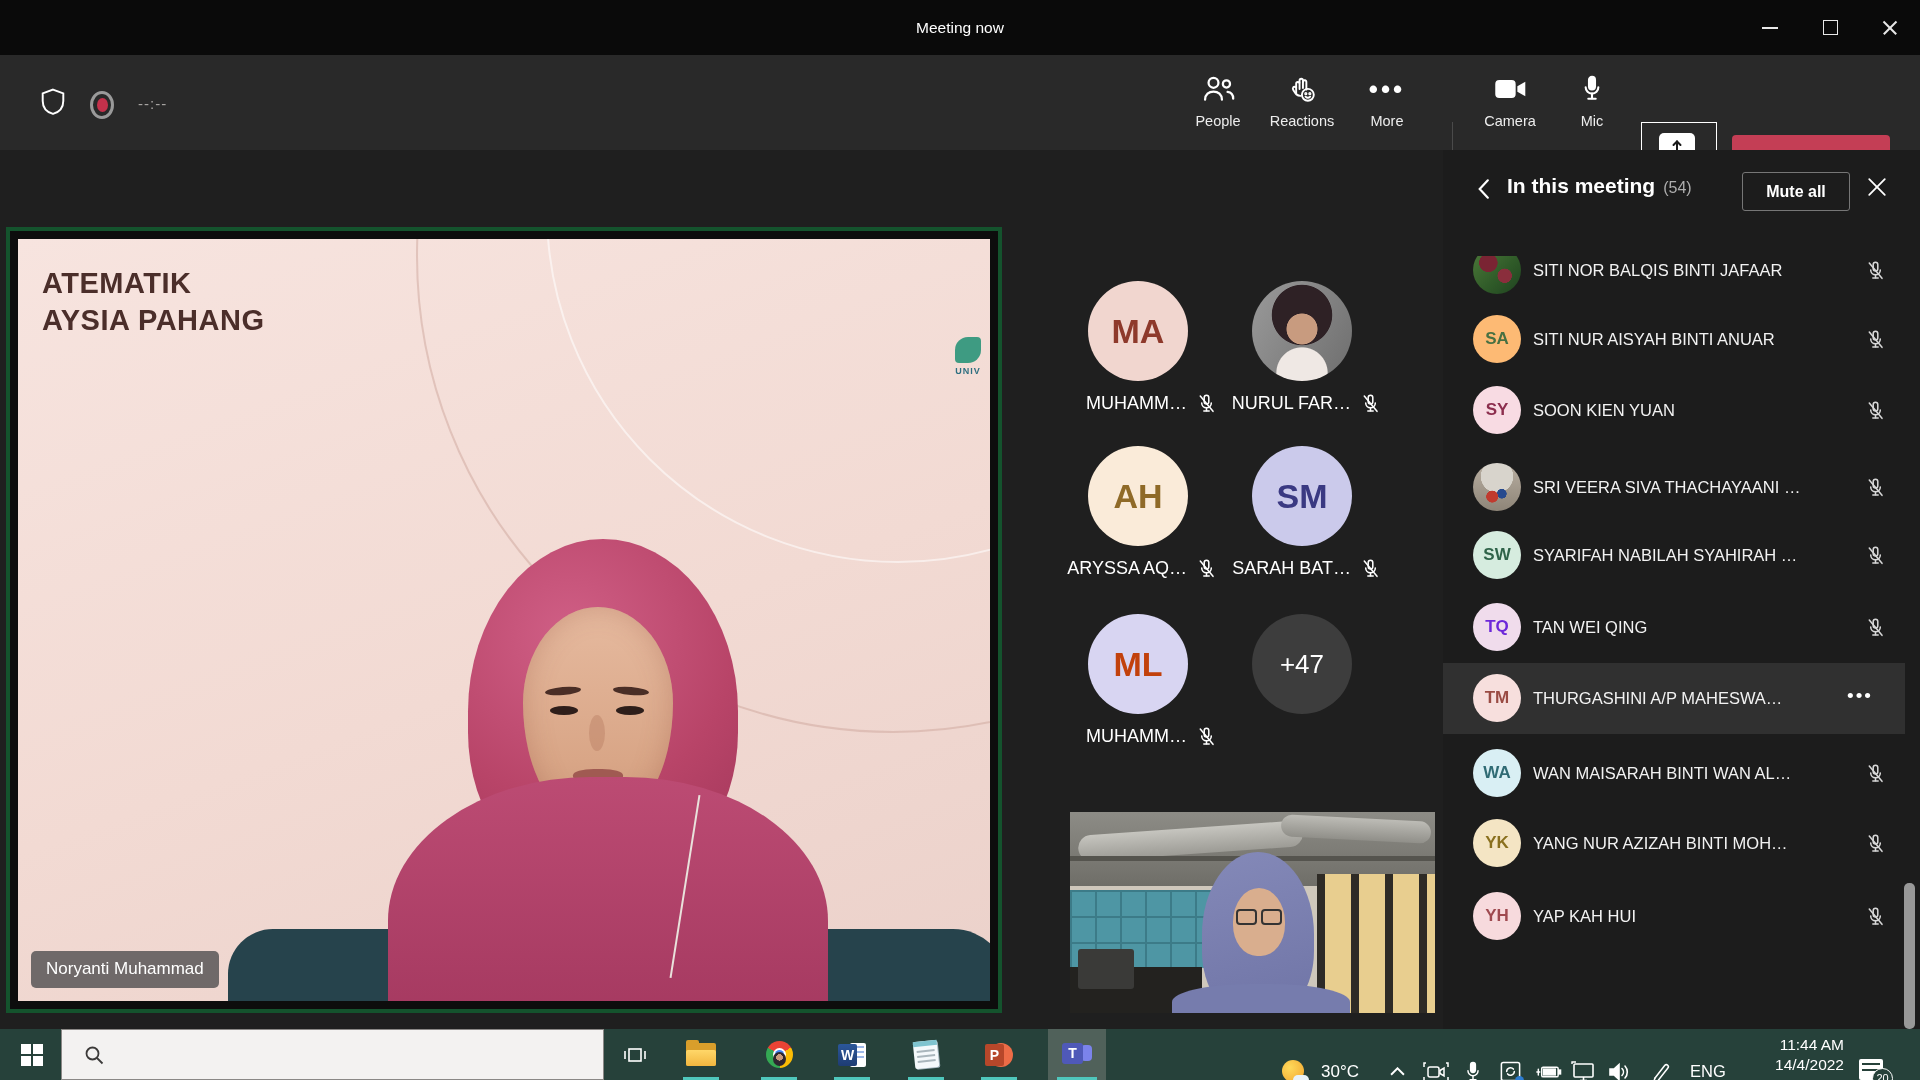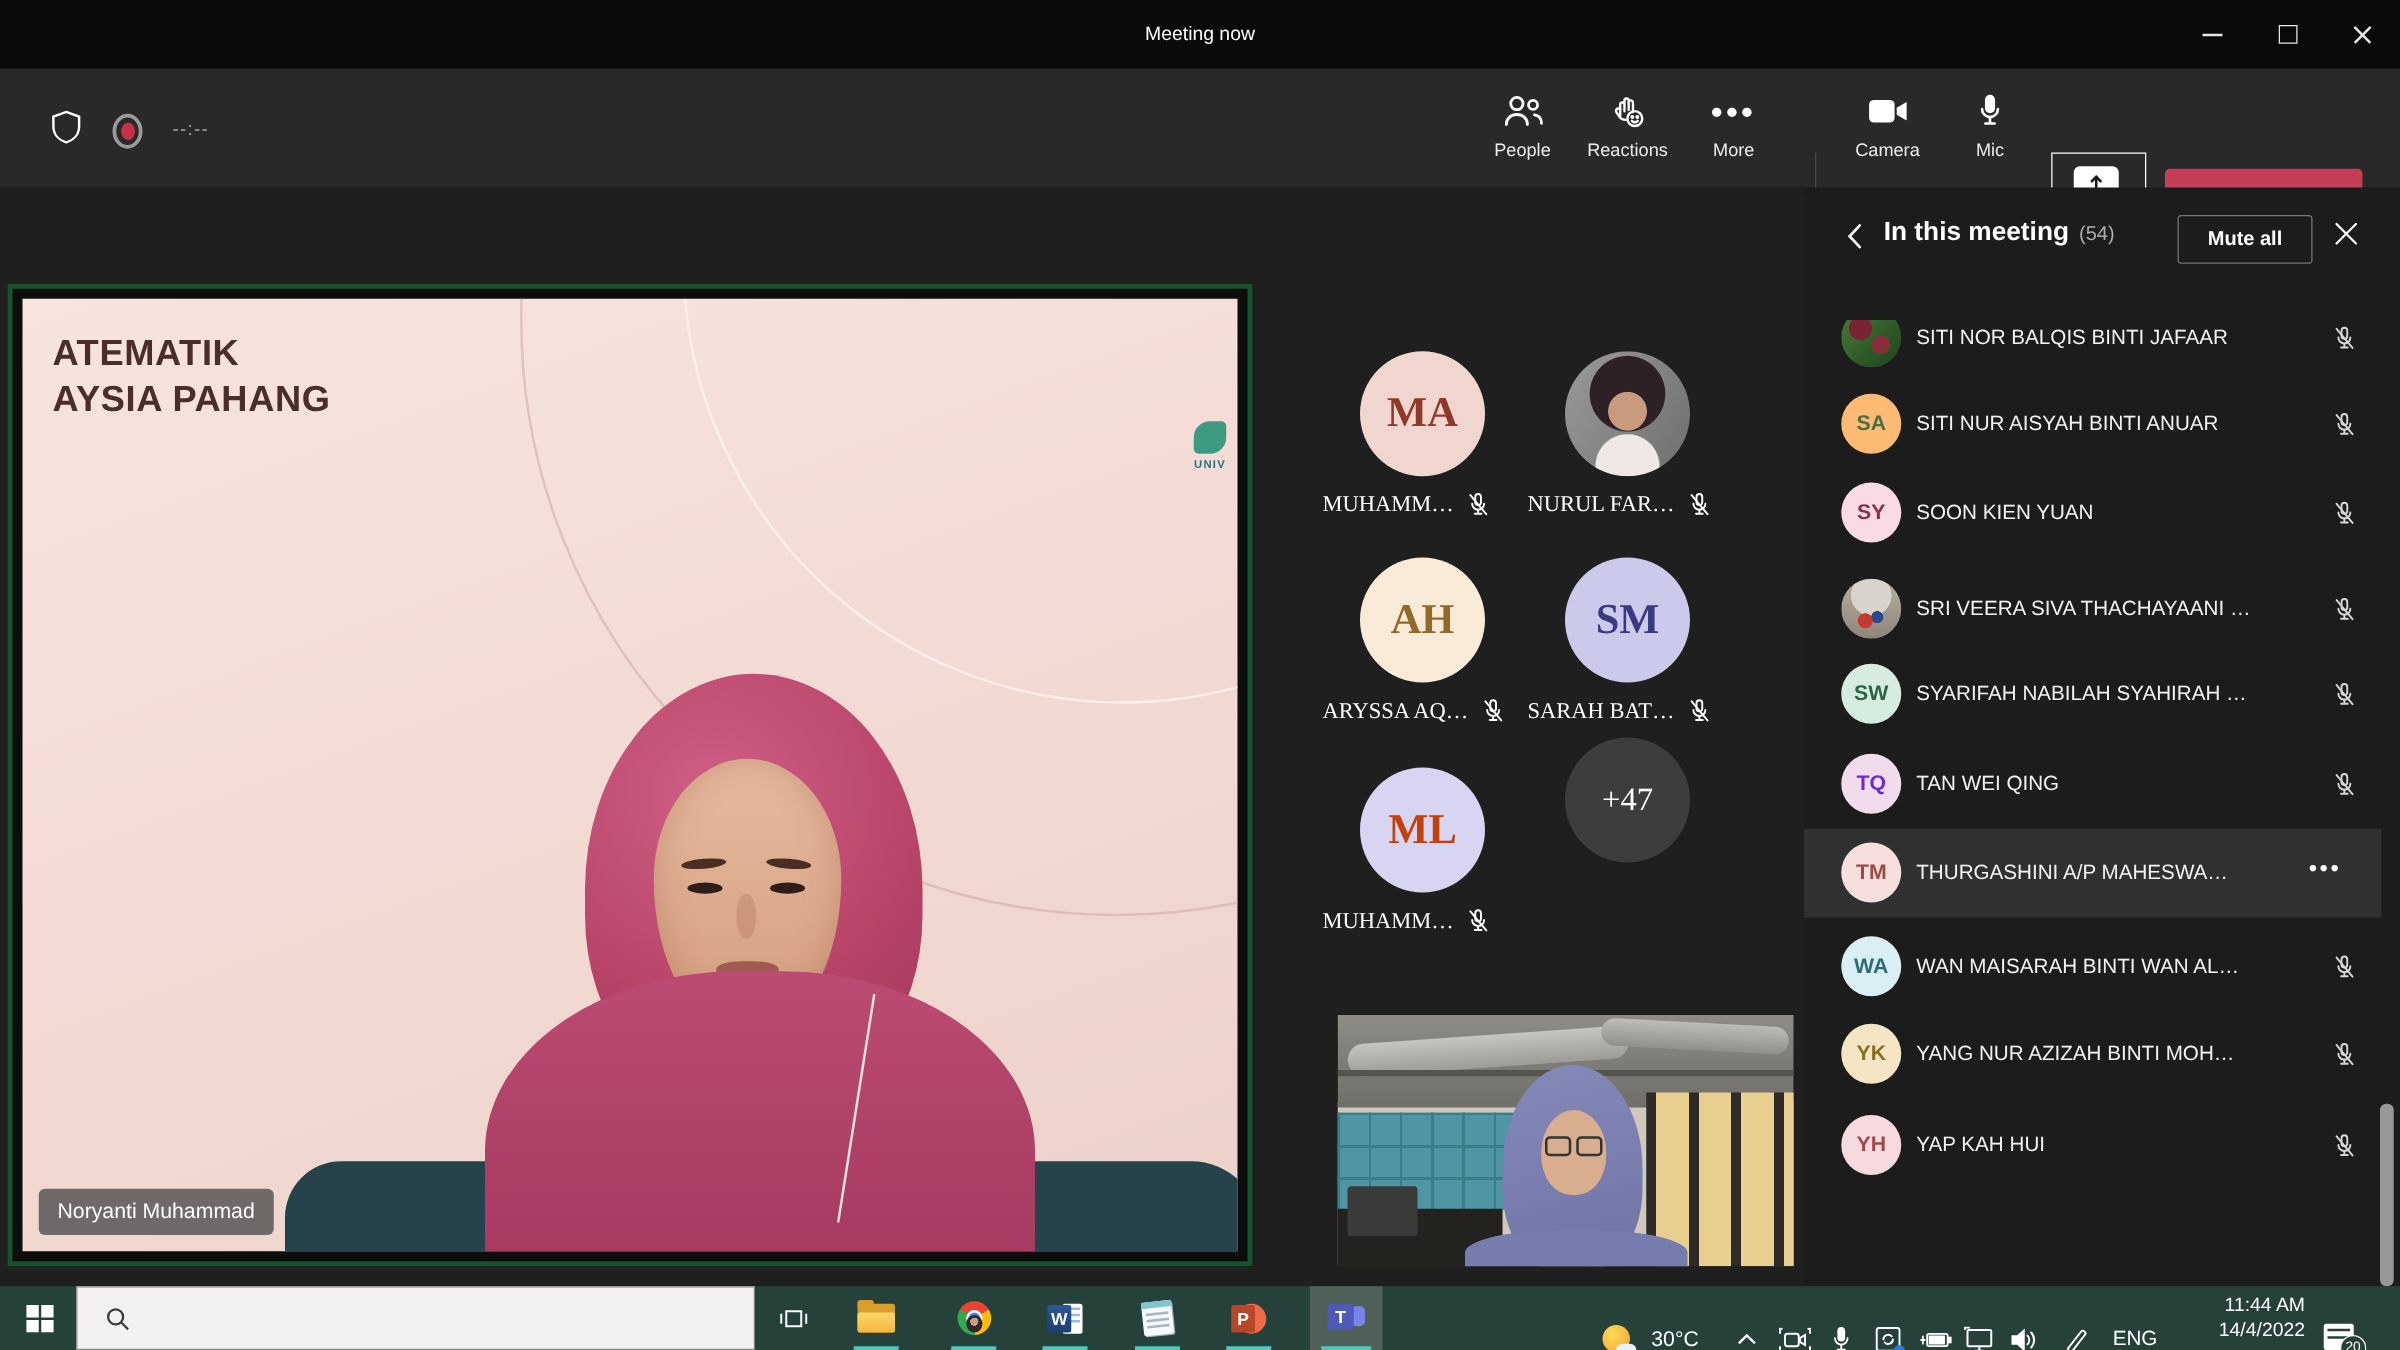--- a/index.html
+++ b/index.html
@@ -75,21 +75,21 @@
   .brow.l{left:22px;transform:rotate(-5deg);} .brow.r{left:90px;transform:rotate(5deg);}
   .eye{position:absolute;width:28px;height:9px;border-radius:50%;background:#2E1E1A;top:99px;}
   .eye.l{left:27px;} .eye.r{left:93px;}
   .nose{position:absolute;left:66px;top:108px;width:16px;height:36px;border-radius:50%;background:rgba(165,100,75,.28);}
   .mouth{position:absolute;left:50px;top:162px;width:50px;height:15px;border-radius:50% 50% 60% 60%;background:#A05A52;}
   .wire{position:absolute;left:296px;top:255px;width:2px;height:185px;background:#E9E2DC;transform:rotate(9deg);}
   .name-tag{position:absolute;left:13px;bottom:13px;height:37px;padding:0 15px;border-radius:5px;
     background:rgba(100,96,96,.92);color:#fff;font-size:17px;line-height:36px;}
 
   
-  .tile{position:absolute;width:160px;text-align:left;font-family:Liberation Serif, serif;}
+  .tile{position:absolute;width:160px;text-align:right;}
   .t-avatar{width:100px;height:100px;margin:0 auto;border-radius:50%;display:flex;align-items:center;justify-content:center;
     font-size:34px;font-weight:bold;overflow:hidden;}
   .t-overflow{font-size:26px;font-weight:400;}
   .t-label{margin-top:11px;display:inline-flex;align-items:center;gap:8px;color:#fff;font-size:18px;}
   .t-mic{color:#fff;display:flex;}
 
   
   .photo-nurul{background:
     radial-gradient(circle at 50% 92%,#EFE8E4 0 24%,transparent 25%),
     radial-gradient(circle at 50% 48%,#C89B7F 0 21%,transparent 22%),
@@ -426,21 +426,21 @@
     <rect x="9.6" y="3.4" width="4.8" height="9.2" rx="2.4"></rect>
     <path d="M7 11.5a5 5 0 0 0 10 0"></path>
     <line x1="12" y1="16.5" x2="12" y2="19.5"></line>
     <line x1="9.2" y1="19.8" x2="14.8" y2="19.8"></line>
     <line x1="5.5" y1="4.2" x2="18.8" y2="20.2"></line>
   </svg>
 </span>
     </div>
   </div>
 
-  <div class="tile" style="left: 1222px; top: 440px;">
+  <div class="tile" style="left: 1222px; top: 464px;">
     <div class="t-avatar t-overflow" style="background: rgb(61, 61, 61); color: rgb(255, 255, 255);">+47</div>
 
   </div>
 </div>
 
     <div class="self-view">
       <div class="sv-wall"></div>
       <div class="sv-ceiling"></div>
       <div class="sv-duct1"></div>
         <div class="sv-duct2"></div>

